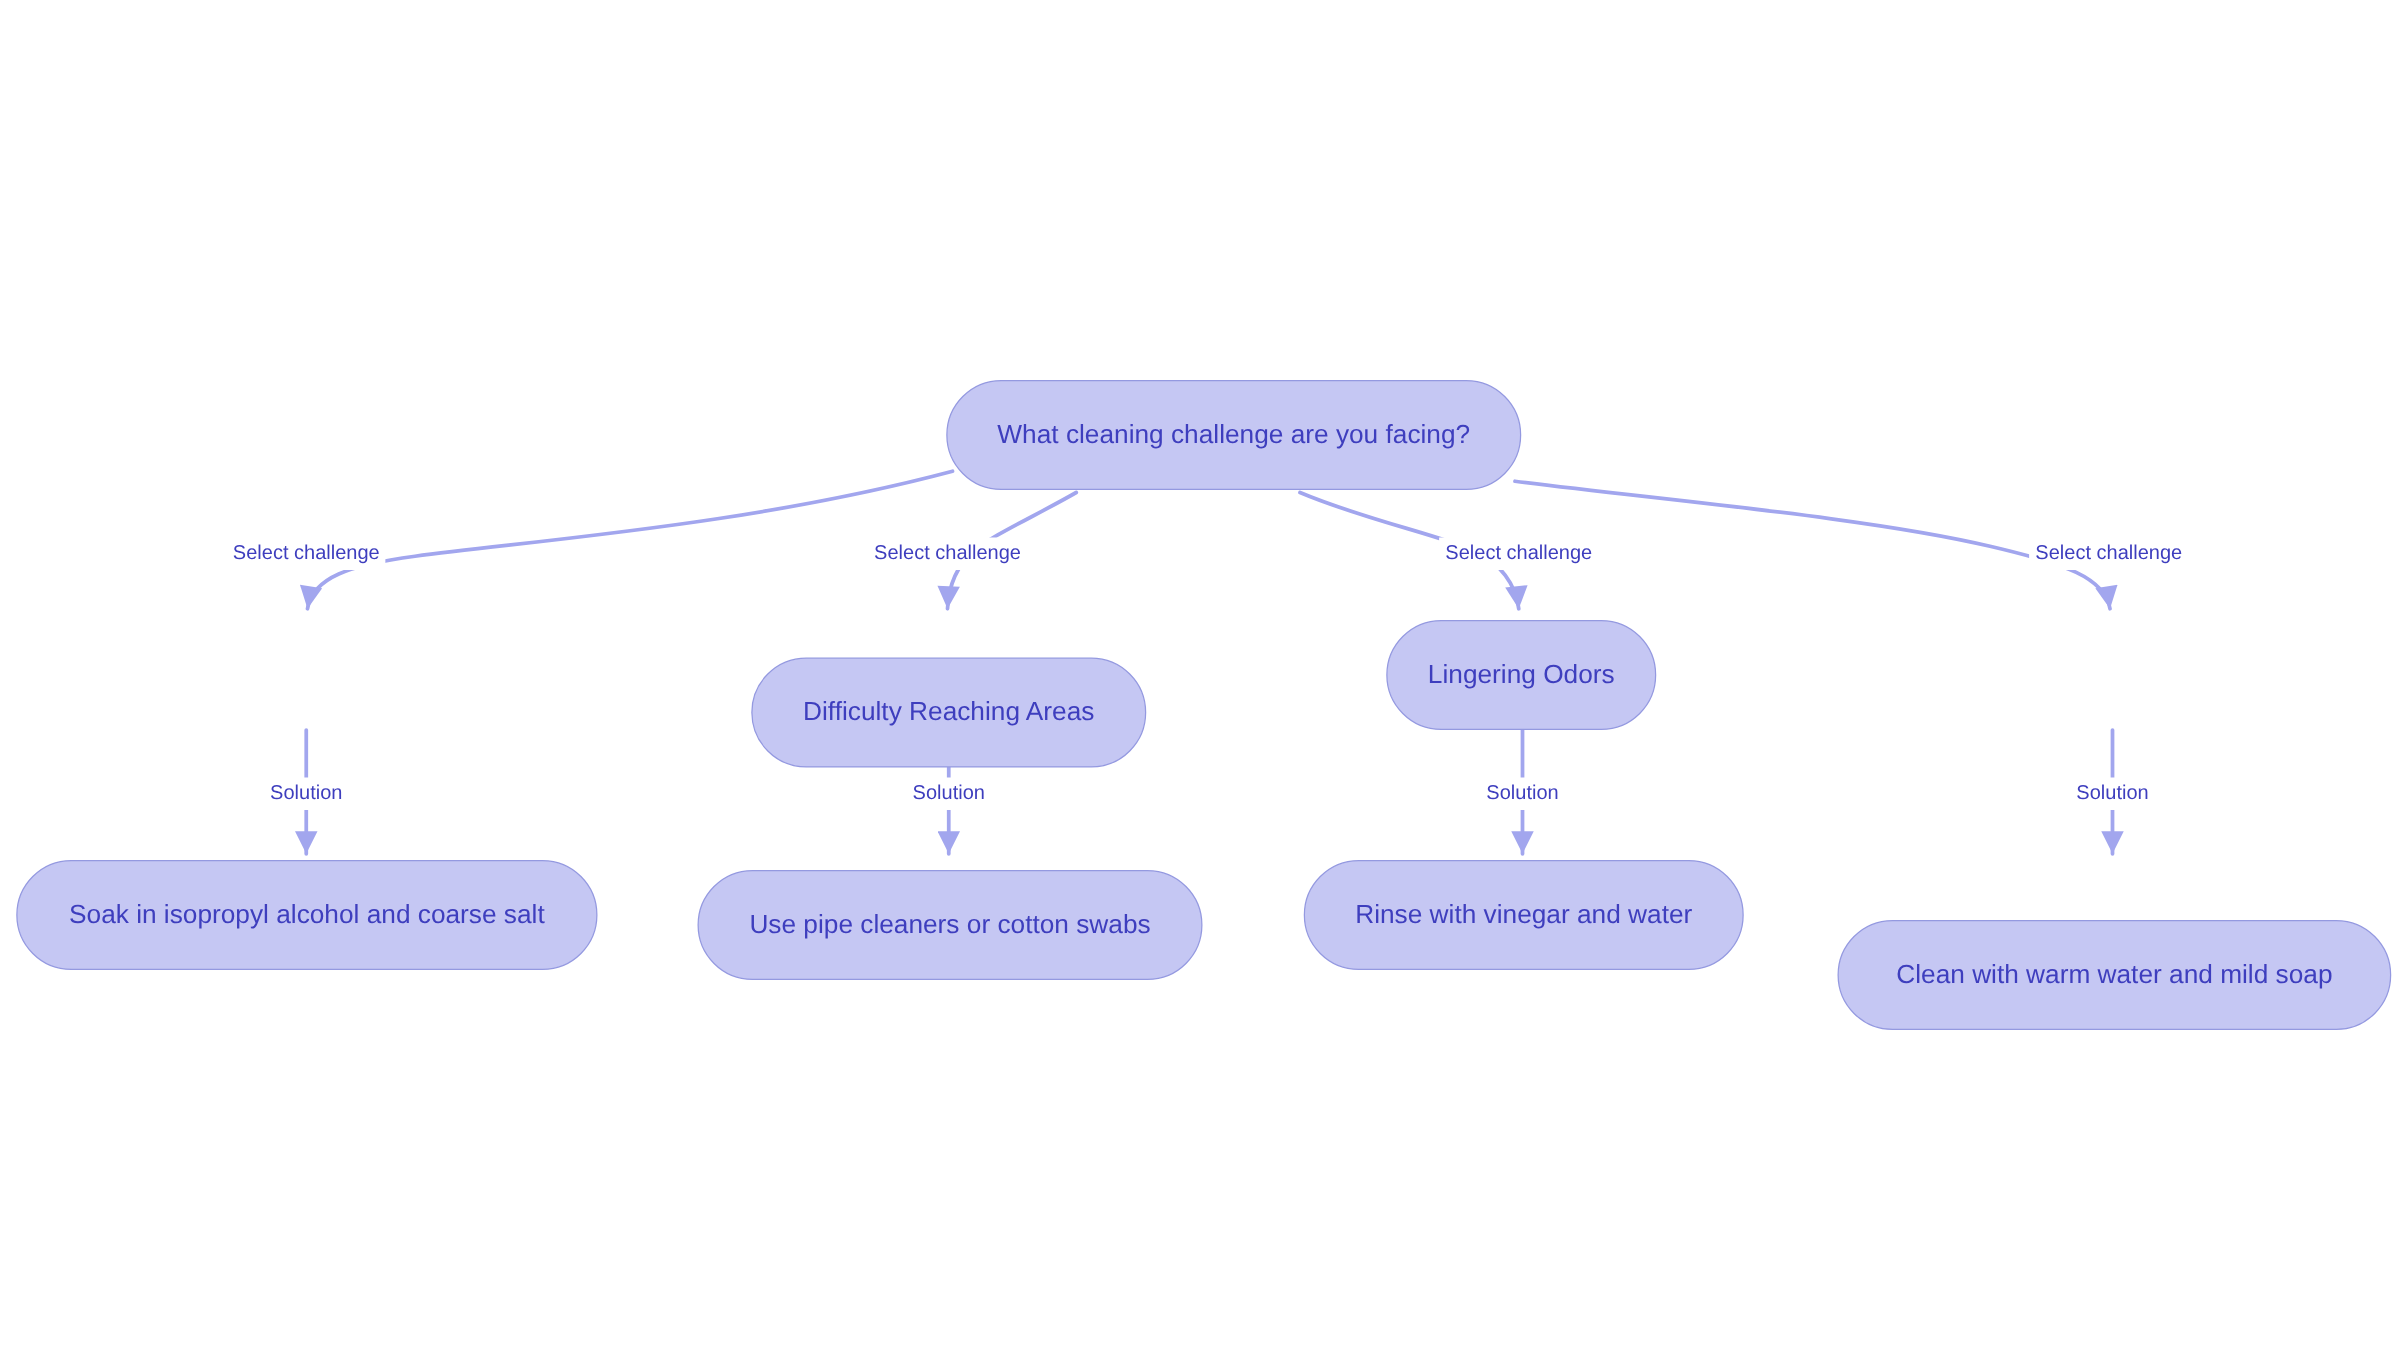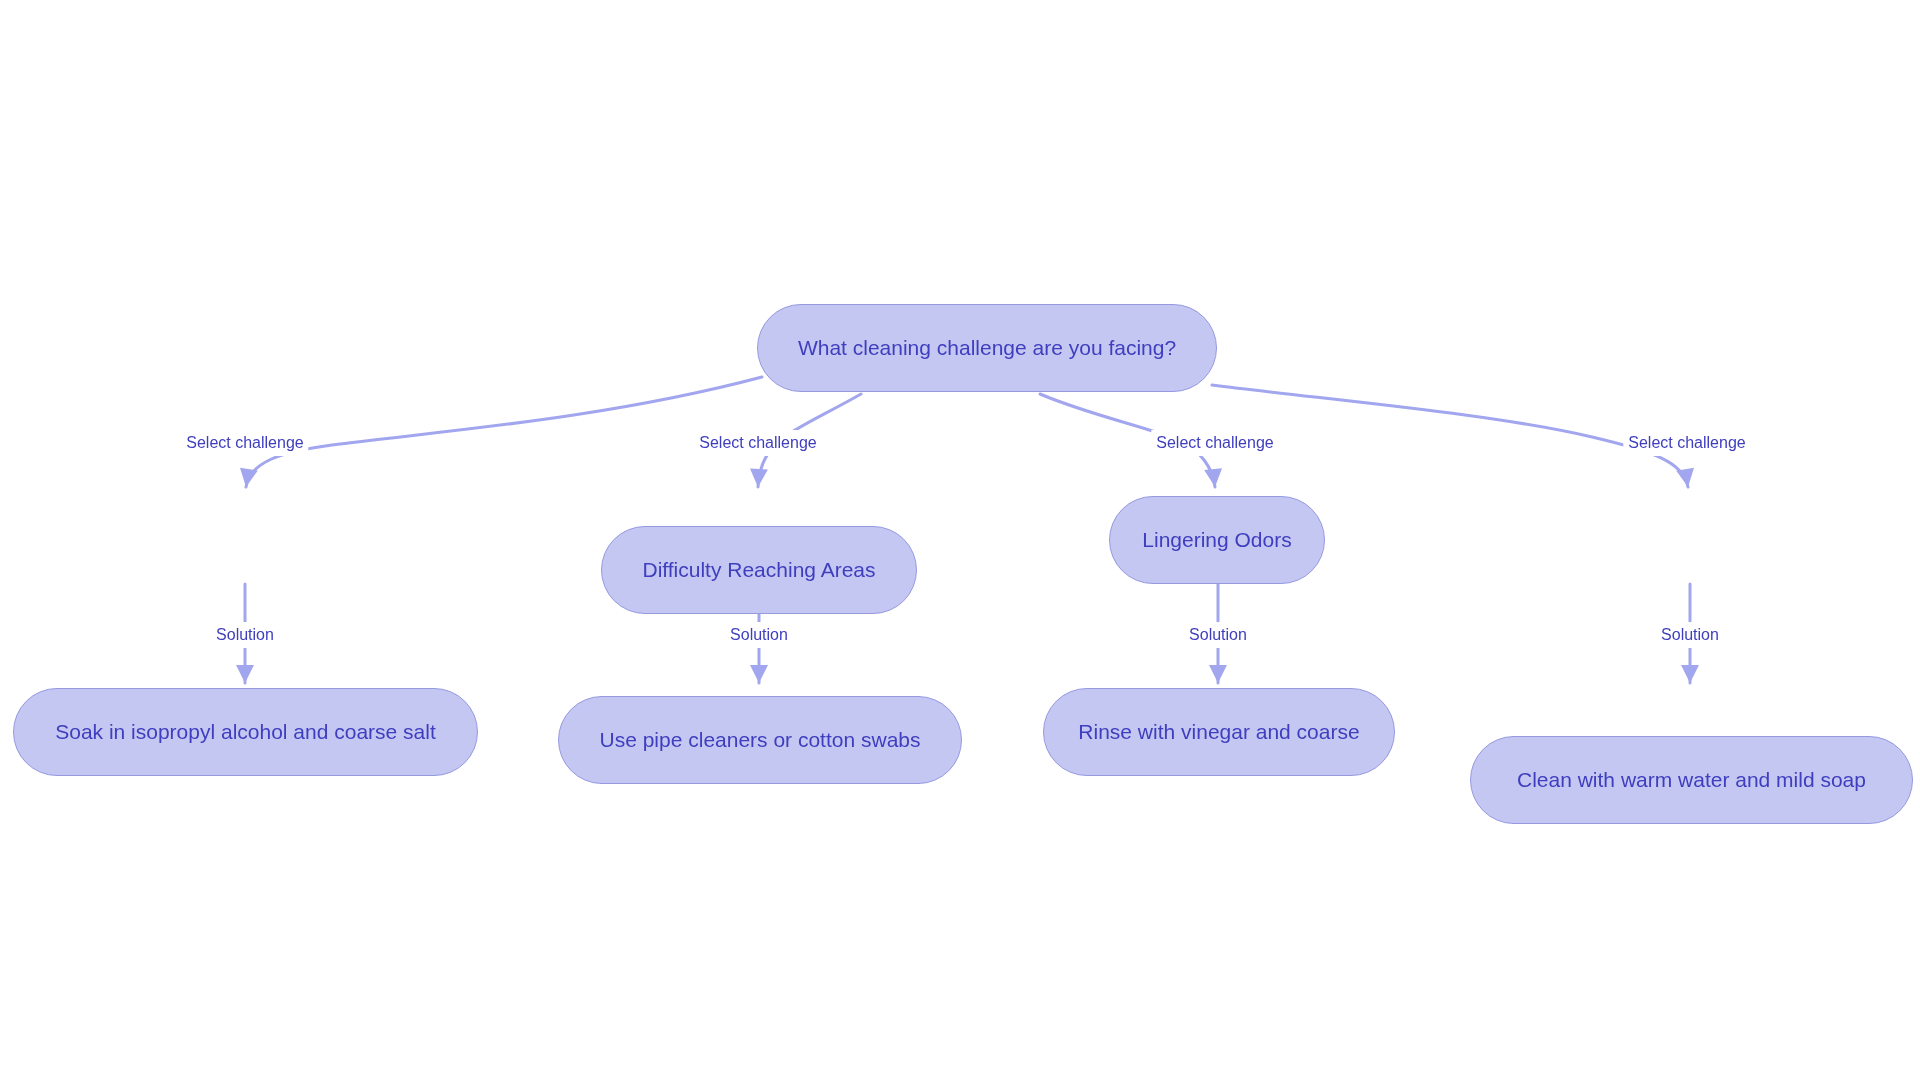--- a/index.html
+++ b/index.html
@@ -108,19 +108,19 @@
   <div class="edge-label" style="left:1218px;top:622px;">Solution</div>
   <div class="edge-label" style="left:1690px;top:622px;">Solution</div>
 
   <div class="node" style="left:13px;top:688px;width:465px;">
     <span>Soak in isopropyl alcohol and coarse salt</span>
   </div>
   <div class="node" style="left:558px;top:696px;width:404px;">
     <span>Use pipe cleaners or cotton swabs</span>
   </div>
   <div class="node" style="left:1043px;top:688px;width:352px;">
-    <span>Rinse with vinegar and coarse</span>
+    <span>Rinse with vinegar and water</span>
   </div>
   <div class="node" style="left:1470px;top:688px;width:443px;margin-top:48px;">
     <span>Clean with warm water and mild soap</span>
   </div>
 
 </div>
 
 </body></html>

